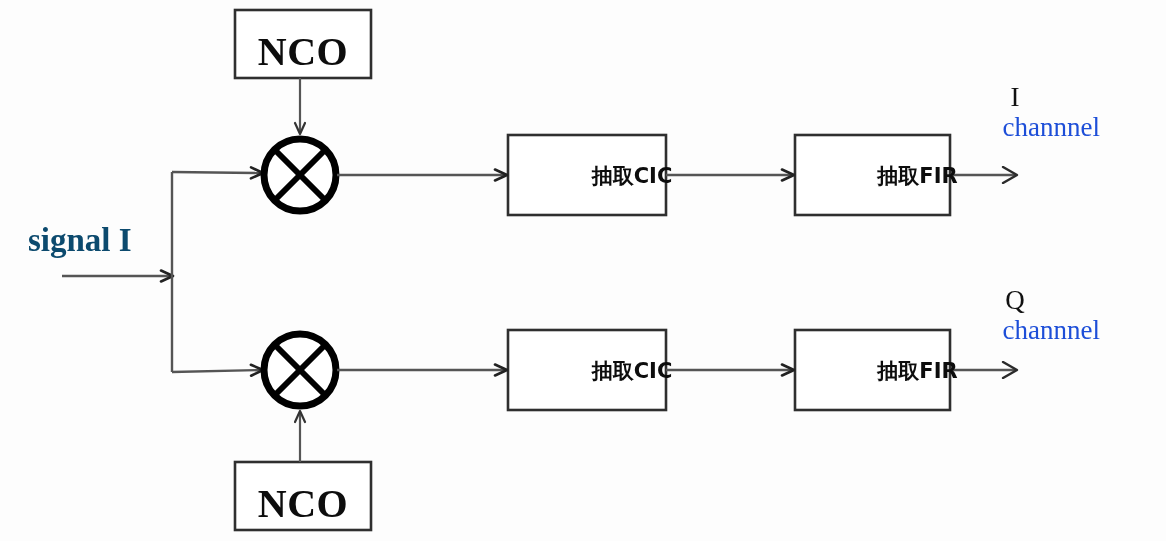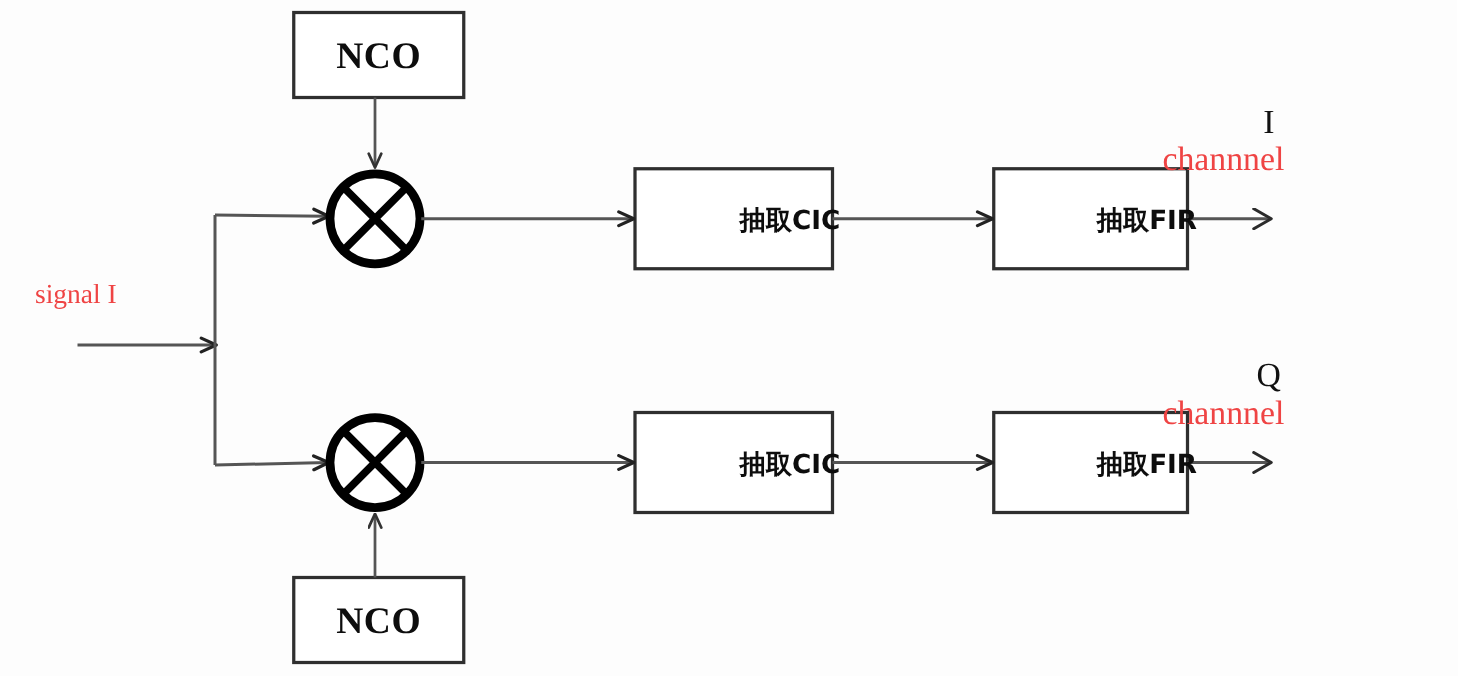--- a/index.html
+++ b/index.html
@@ -23,47 +23,47 @@
     height: 541px;
   }
   .blk-label {
     position: absolute;
     color: #0d0d0d;
     white-space: nowrap;
     text-align: center;
     font-family: "Liberation Serif", "DejaVu Serif", serif;
   }
   .nco-label {
-    font-size: 30px;
+    font-size: 40px;
     font-weight: 700;
     letter-spacing: 0.5px;
   }
   .cjk-label {
     font-size: 21px;
     font-weight: 700;
     font-family: "DejaVu Sans", "Liberation Sans", sans-serif;
     letter-spacing: 0px;
     padding-left: 45px;
   }
   .io-label {
-    font-size: 22px;
-    font-weight: 400;
-    color: #ef4444;
+    font-size: 33px;
+    font-weight: 700;
+    color: #0c4a6e;
   }
   .chan-letter {
     font-size: 27px;
     font-weight: 400;
     color: #111111;
     text-align: center;
   }
   .chan-word {
     font-size: 27px;
     font-weight: 400;
-    color: #ef4444;
-    text-align: left;
+    color: #1d4ed8;
+    text-align: right;
   }
 </style>
 </head>
 <body>
 
 <div id="canvas">
 
   <svg id="diagram-svg" viewBox="0 0 1166 541">
     <defs>
       <marker id="arrowThin" markerWidth="14" markerHeight="14" refX="12" refY="6" orient="auto" markerUnits="userSpaceOnUse">

